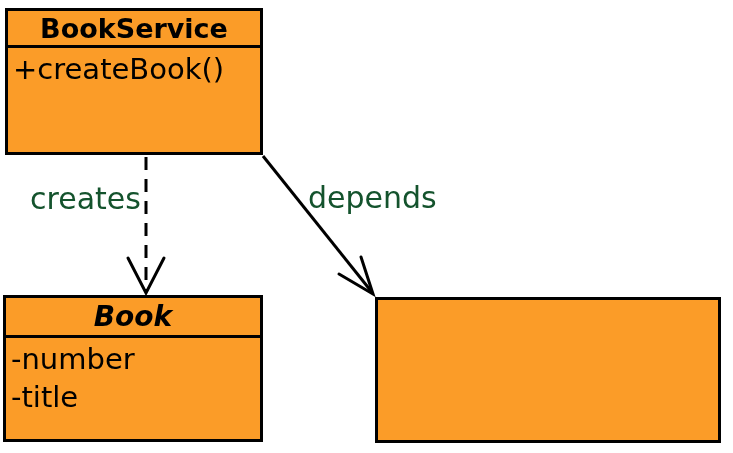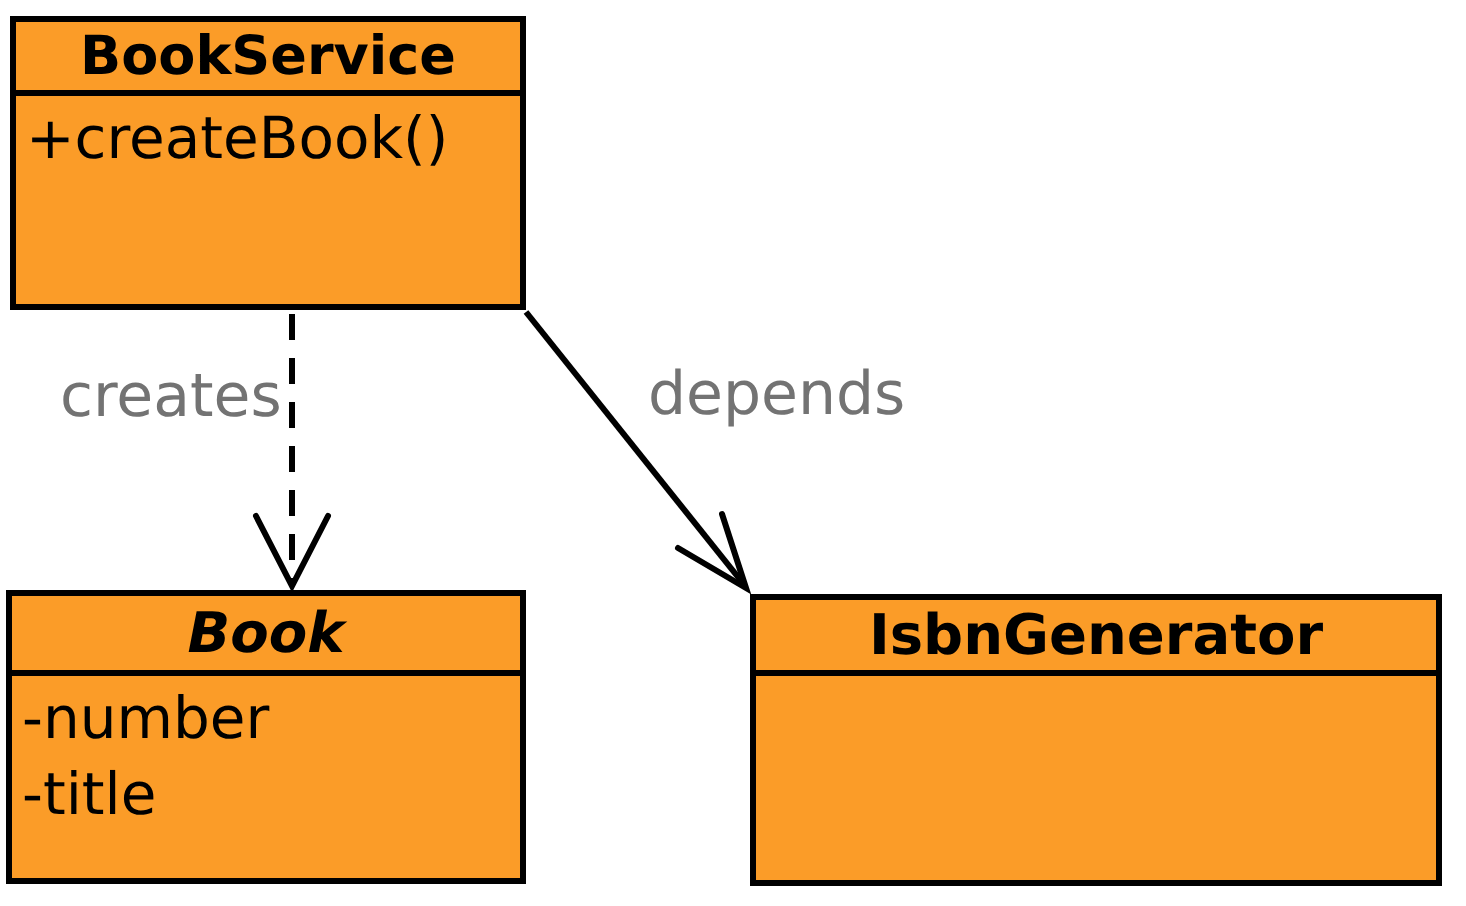--- a/index.html
+++ b/index.html
@@ -35,25 +35,25 @@
   #cls-book { left: 3px; top: 295px; width: 260px; height: 147px; font-size: 29px; }
   #cls-book .hdr { height: 40px; font-size: 28px; font-style: italic; }
 
   #cls-isbn { left: 375px; top: 297px; width: 346px; height: 146px; font-size: 29px; }
   #cls-isbn .hdr { height: 38px; font-size: 28px; }
 
   .edge-label {
     position: absolute;
     font-size: 30px;
     line-height: 1.1;
-    color: #737373;
+    color: #14532d;
     white-space: nowrap;
   }
   #lbl-creates { left: 30px; top: 182px; }
-  #lbl-depends { left: 324px; top: 181px; }
+  #lbl-depends { left: 308px; top: 181px; }
 </style>
 </head>
 <body style="background: rgb(255, 255, 255);">
 
 <div class="canvas">
 
   <svg class="arrows" width="733" height="453" viewBox="0 0 733 453">
 
     <line x1="146" y1="157" x2="146" y2="292" stroke="#000" stroke-width="3" stroke-dasharray="13 9"></line>
     <polyline points="128,258 146,293 164,258" fill="none" stroke="#000" stroke-width="3" stroke-linecap="round"></polyline>
@@ -71,19 +71,18 @@
 
   <div class="uml-class" id="cls-book">
     <div class="hdr">Book</div>
     <div class="members">
       <div class="member">-number</div>
       <div class="member">-title</div>
     </div>
   </div>
 
   <div class="uml-class" id="cls-isbn">
-    <div class="hdr">IsbnGenerator</div>
   </div>
 
   <div class="edge-label" id="lbl-creates">creates</div>
   <div class="edge-label" id="lbl-depends">depends</div>
 
 </div>
 
 </body></html>

